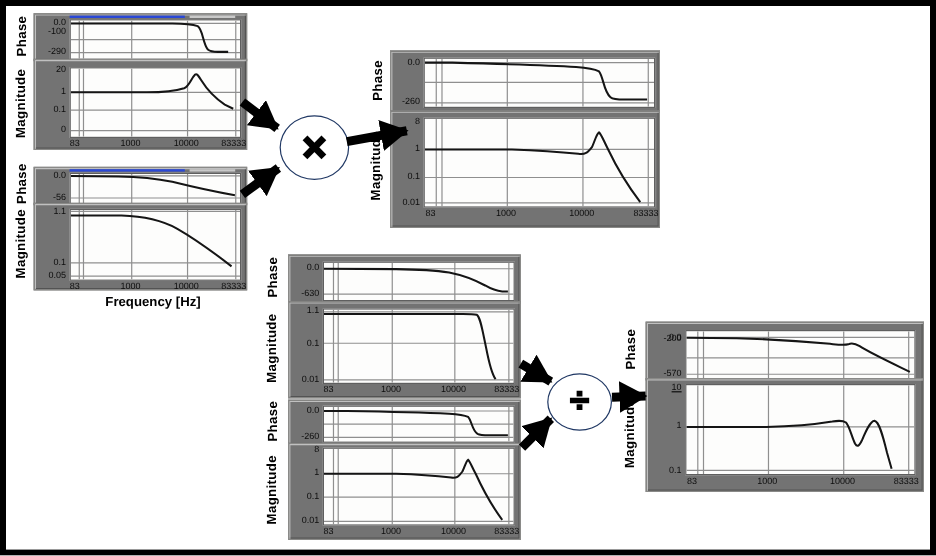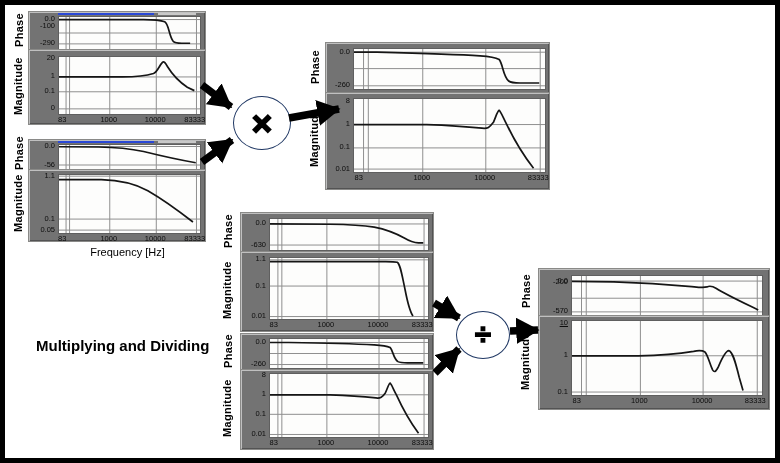--- a/index.html
+++ b/index.html
@@ -19,21 +19,21 @@
     align-items:center;justify-content:center;text-align:center;z-index:3;letter-spacing:.3px;}
   .cursorbar{position:absolute;height:2px;z-index:3;}
   .op-circle{position:absolute;background:#fff;border:1.6px solid #203864;border-radius:50%;
     display:flex;align-items:center;justify-content:center;font-weight:bold;color:#000;z-index:5;}
   #op-mult{left:233px;top:96px;width:56px;height:52px;font-size:34px;-webkit-text-stroke:2px #000;}
   #op-div{left:456px;top:311px;width:52px;height:44px;font-size:29px;-webkit-text-stroke:1.5px #000;padding-bottom:2px;}
   #caption{position:absolute;left:18px;top:334px;font-weight:bold;font-size:15px;line-height:23px;color:#000;z-index:4;}
   #caption .cap2{padding-left:18px;}
   #caption .cap3{padding-left:34px;}
   #freq-label{position:absolute;left:57px;top:246px;width:141px;text-align:center;
-    font-weight:normal;font-size:11px;color:#000;z-index:3;}
+    font-weight:bold;font-size:11px;color:#000;z-index:3;}
   #arrows{position:absolute;left:0;top:0;z-index:20;pointer-events:none;}
   #arrows line{stroke:#000;stroke-width:7.5;}
 </style>
 </head>
 <body>
 
 <div id="stage">
 
   <div class="vlabel" style="left:12px;top:12px;height:36px;">Phase</div>
   <div class="panel" style="left:28px;top:11px;width:176px;height:38px;--pl:29px;--pt:4px;--pw:141px;--ph:32px;">
@@ -293,21 +293,20 @@
       <span class="xtick" style="left: 37.7px; top: 80px;">83</span>
       <span class="xtick" style="left: 100.4px; top: 80px;">1000</span>
       <span class="xtick" style="left: 163.1px; top: 80px;">10000</span>
       <span class="xtick" style="left: 216.3px; top: 80px;">83333</span>
     </div>
 
   <div id="op-mult" class="op-circle">×</div>
   <div id="op-div" class="op-circle">÷</div>
 
   <div id="caption">
-    <div class="cap2">Multiplying and Dividing</div>
   </div>
 
   <svg id="arrows" width="780" height="463" viewBox="0 0 780 463">
     <defs>
       <marker id="ah" markerWidth="3.6" markerHeight="3.6" refX="2.9" refY="1.75" orient="auto" markerUnits="strokeWidth">
         <path d="M0,0 L3.1,1.75 L0,3.5 Z" fill="#000"></path>
       </marker>
     </defs>
     <line x1="202" y1="85" x2="231" y2="107" marker-end="url(#ah)"></line>
     <line x1="202" y1="162" x2="232" y2="140" marker-end="url(#ah)"></line>

